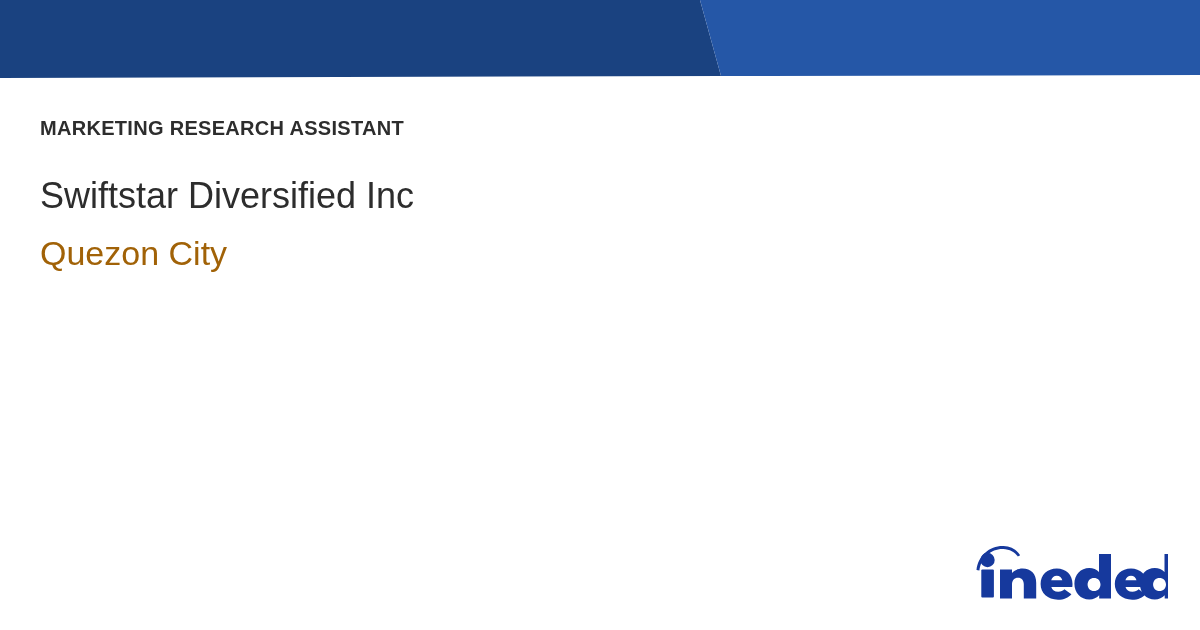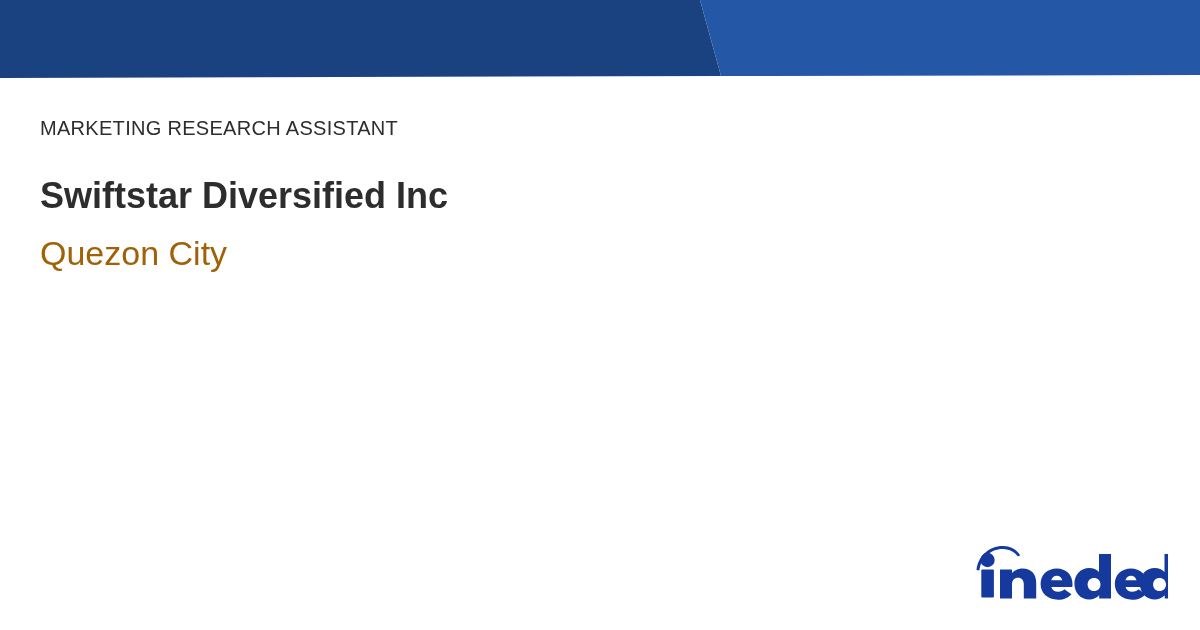--- a/index.html
+++ b/index.html
@@ -42,31 +42,31 @@
     position: absolute;
     left: 40px;
     top: 96px;
     width: 1120px;
   }
 
   .job-title {
     margin: 0;
     font-size: 60px;
     line-height: 64px;
-    font-weight: 400;
+    font-weight: 700;
     letter-spacing: 0.3px;
     color: #2d2d2d;
     white-space: nowrap;
   }
 
   .company-name {
     margin: 16px 0 0 0;
     font-size: 36px;
     line-height: 40px;
-    font-weight: 700;
+    font-weight: 400;
     color: #2d2d2d;
     white-space: nowrap;
   }
 
   .job-location {
     margin: 18px 0 0 0;
     font-size: 34px;
     line-height: 38px;
     font-weight: 400;
     color: #767676;

